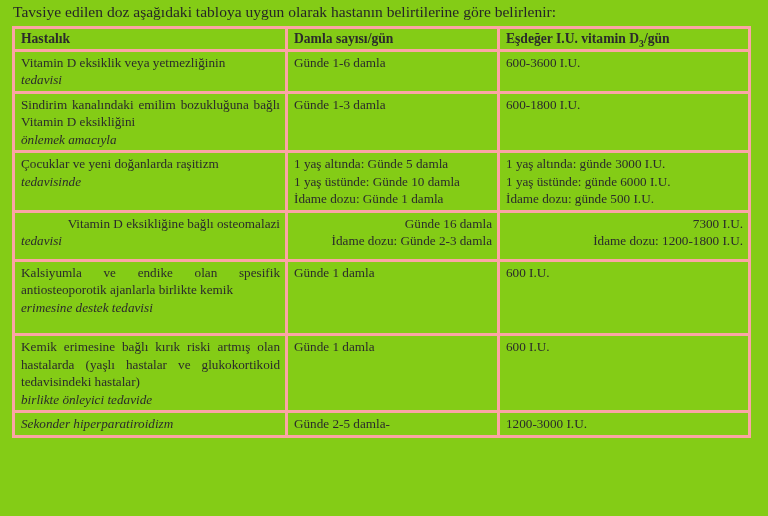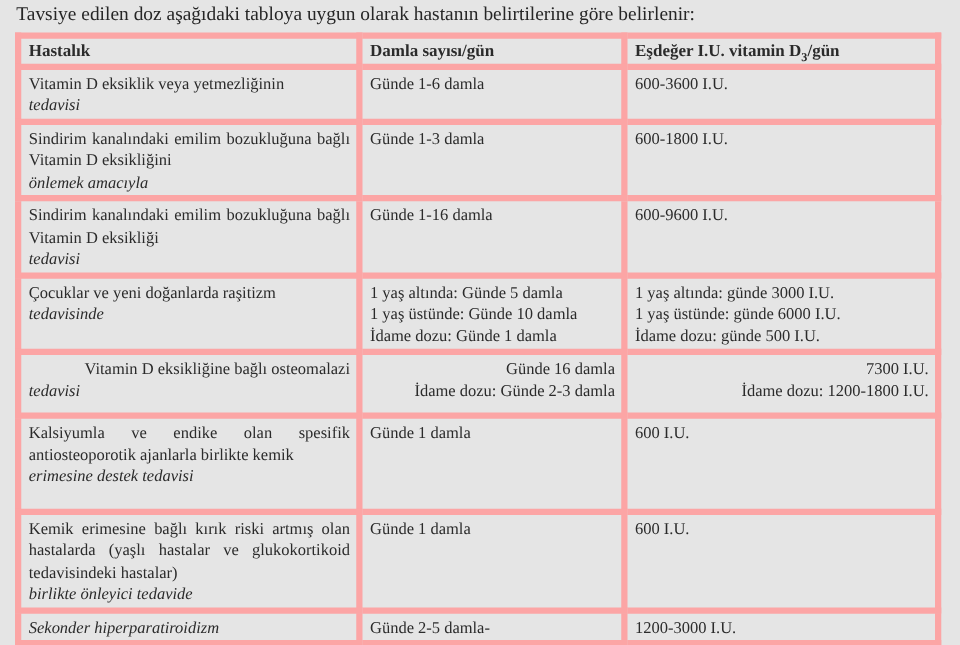--- a/index.html
+++ b/index.html
@@ -11,21 +11,21 @@
     width: 768px;
     height: 516px;
     font-family: "Liberation Serif", "DejaVu Serif", serif;
     color: #2b2b2b;
     overflow: hidden;
     position: relative;
   }
   .page {
     position: absolute;
     inset: 0;
-    background: #e5e5e5;
+    background: #84cc16;
   }
   .intro {
     position: absolute;
     left: 13px;
     top: 2px;
     width: 740px;
     font-size: 15.5px;
     line-height: 20px;
     color: #262626;
     letter-spacing: 0.02px;
@@ -39,21 +39,21 @@
     table-layout: fixed;
     font-size: 13.2px;
     color: #2b2b2b;
   }
   table.dose-table col.c1 { width: 273px; }
   table.dose-table col.c2 { width: 212px; }
   table.dose-table col.c3 { width: 251px; }
 
   table.dose-table th,
   table.dose-table td {
-    border: 5px solid #fca5a5;
+    border: 3px solid #fca5a5;
     vertical-align: top;
     padding: 2px 5px 2px 6px;
     line-height: 17.5px;
   }
   table.dose-table thead th {
     font-weight: bold;
     font-size: 13.6px;
     padding-top: 1px;
     padding-bottom: 1px;
     text-align: left;
@@ -113,29 +113,20 @@
         <tr>
           <td class="disease"><span>Sindirim kanalındaki emilim bozukluğuna bağlı Vitamin D eksikliğini </span><span class="lastline line">önlemek amacıyla</span></td>
           <td>
             <span class="line">Günde 1-3 damla</span>
           </td>
           <td>
             <span class="line">600-1800 I.U.</span>
           </td>
         </tr>
         <tr>
-          <td class="disease"><span>Sindirim kanalındaki emilim bozukluğuna bağlı Vitamin D eksikliği </span><span class="lastline line">tedavisi</span></td>
-          <td>
-            <span class="line">Günde 1-16 damla</span>
-          </td>
-          <td>
-            <span class="line">600-9600 I.U.</span>
-          </td>
-        </tr>
-        <tr>
           <td class="disease"><span>Çocuklar ve yeni doğanlarda raşitizm </span><span class="lastline line">tedavisinde</span></td>
           <td>
             <span class="line">1 yaş altında: Günde 5 damla</span>
             <span class="line">1 yaş üstünde: Günde 10 damla</span>
             <span class="line">İdame dozu: Günde 1 damla</span>
           </td>
           <td>
             <span class="line">1 yaş altında: günde 3000 I.U.</span>
             <span class="line">1 yaş üstünde: günde 6000 I.U.</span>
             <span class="line">İdame dozu: günde 500 I.U.</span>

